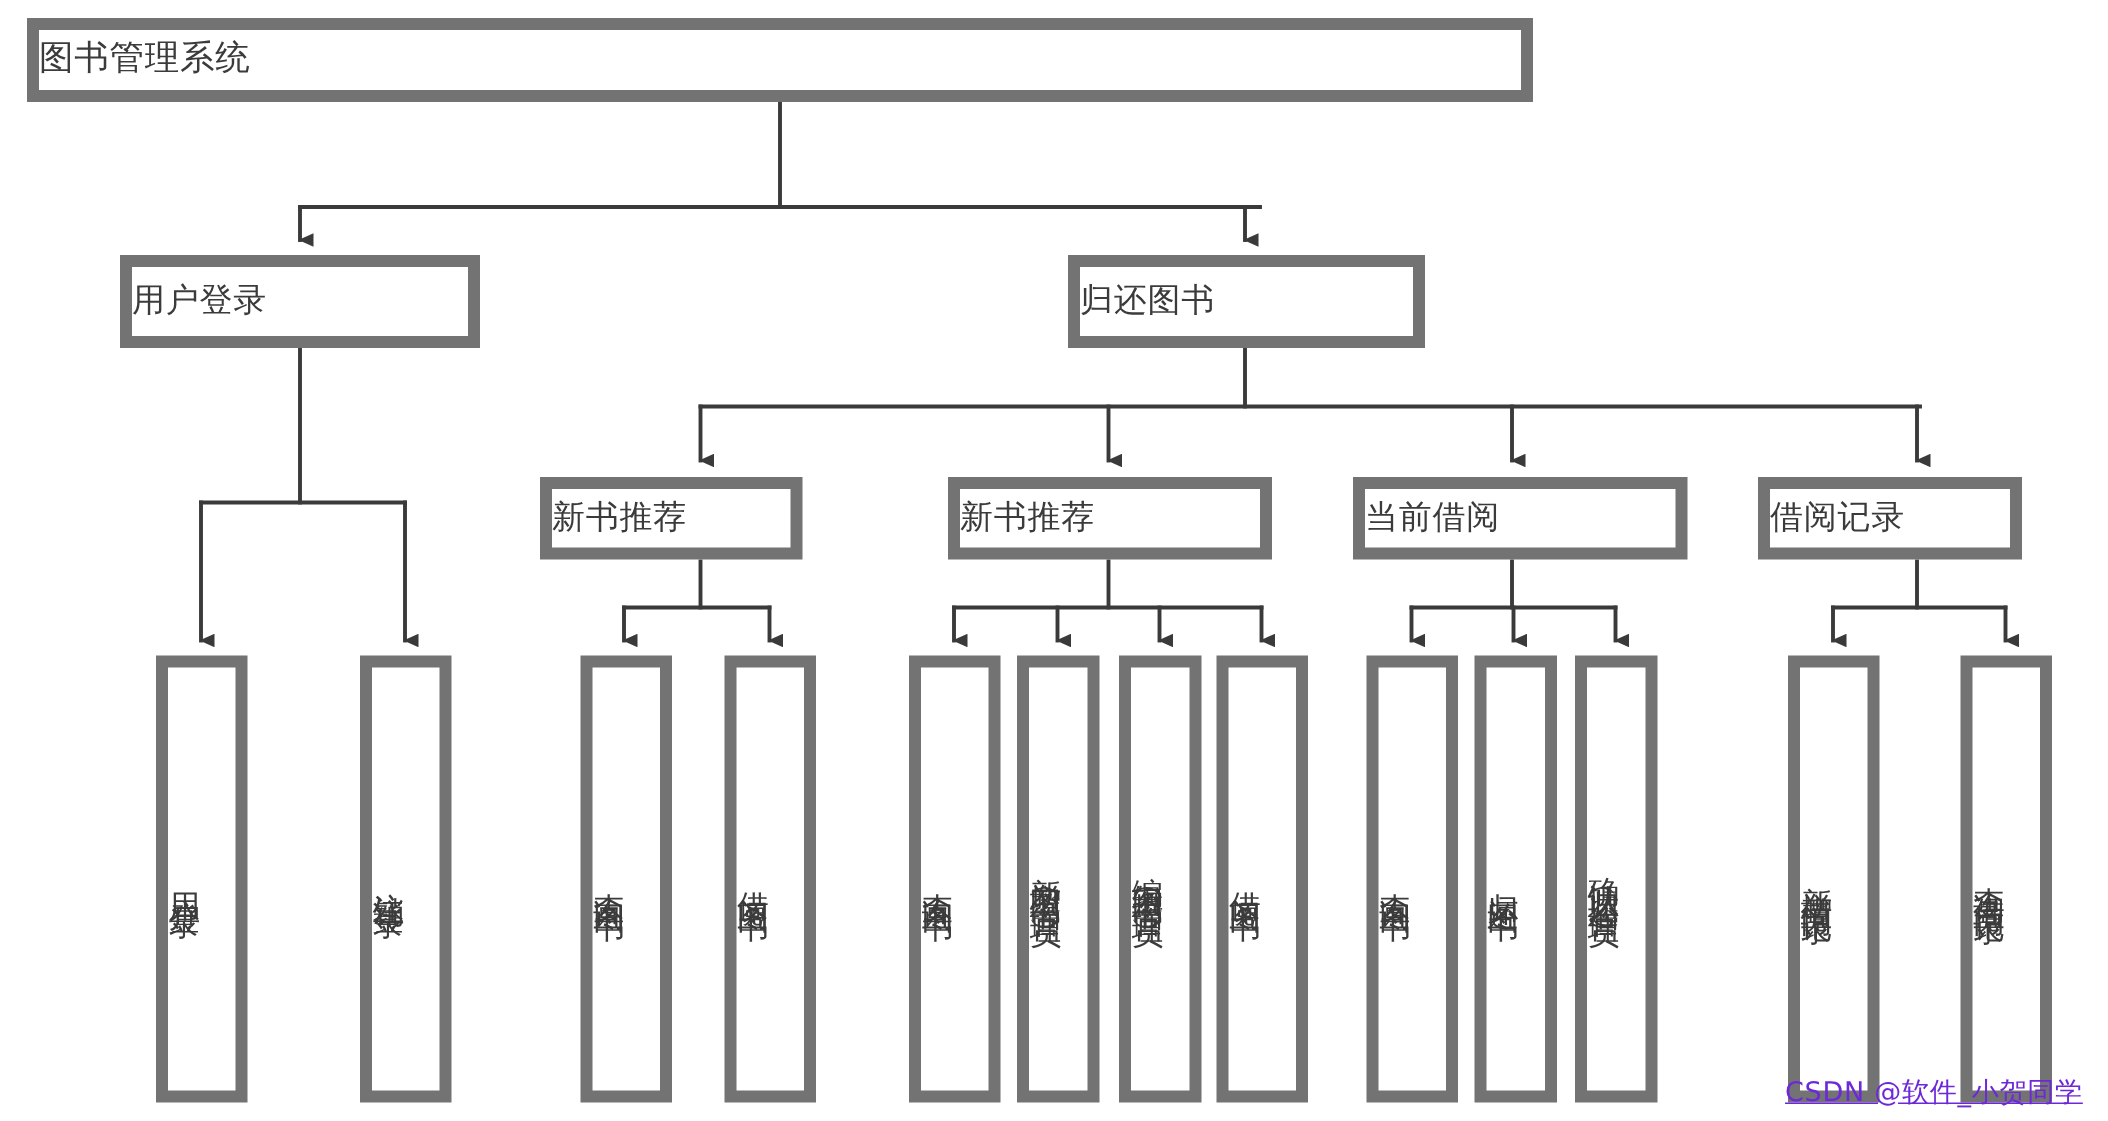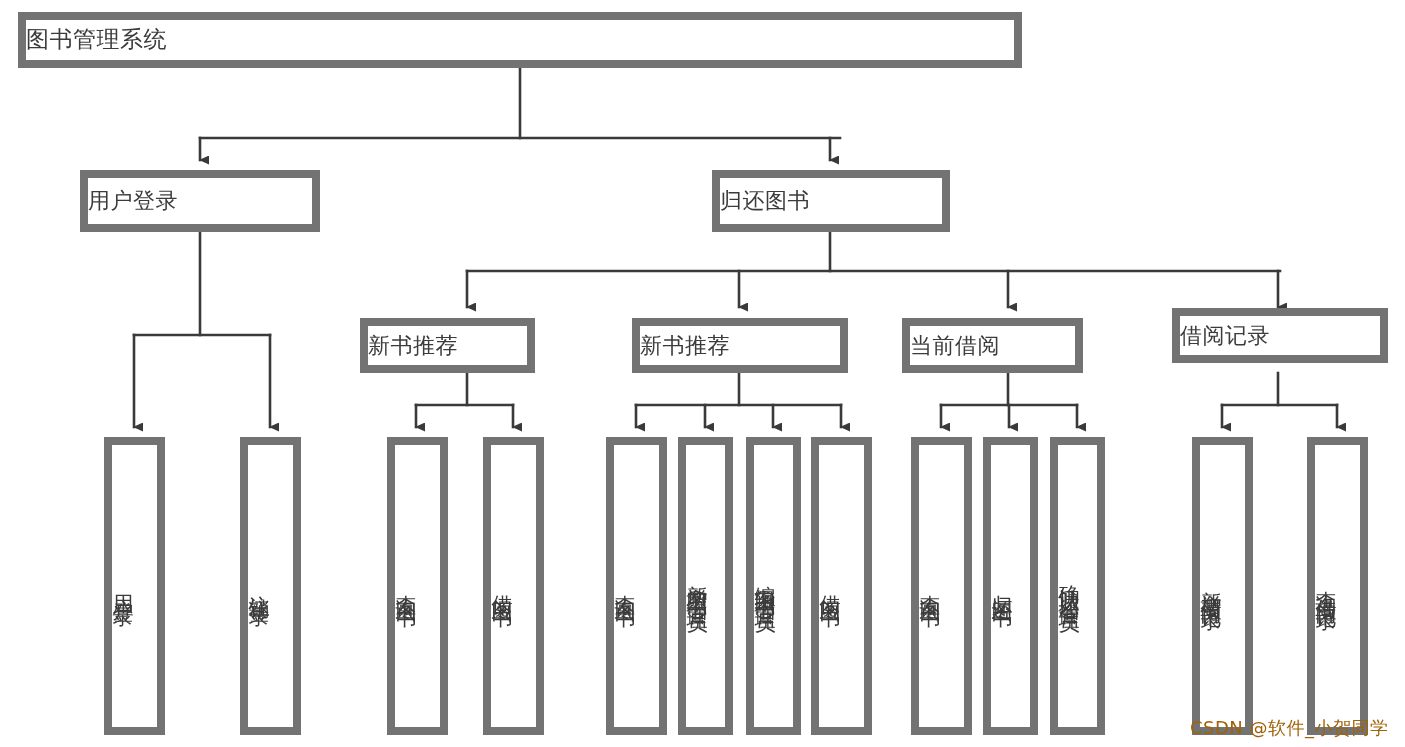--- a/index.html
+++ b/index.html
@@ -50,26 +50,27 @@
   .node.vertical .node-label {
     writing-mode: vertical-rl;
     text-orientation: upright;
     font-size: 21px;
     letter-spacing: 4px;
     line-height: 1;
   }
   .node.root .node-label { font-size: 23px; }
   .watermark {
     position: absolute;
-    color: #a16207;
+    color: #6d28d9;
     font-size: 18px;
     letter-spacing: 0.5px;
     white-space: nowrap;
     z-index: 5;
     user-select: none;
+    text-decoration: underline;
   }
 </style>
 </head>
 <body>
 
 <div id="diagram-root">
 
   <svg id="diagram-svg" viewBox="0 0 1405 747" xmlns="http://www.w3.org/2000/svg">
     <defs>
       <marker id="arrowhead" markerWidth="9" markerHeight="10" refX="4.5" refY="9" orient="auto" markerUnits="userSpaceOnUse">
@@ -130,24 +131,24 @@
   <div class="node horizontal" style="left:712px; top:170px; width:238px; height:62px;">
     <span class="node-label">归还图书</span>
   </div>
 
   <div class="node horizontal" style="left:360px; top:318px; width:175px; height:55px;">
     <span class="node-label">新书推荐</span>
   </div>
   <div class="node horizontal" style="left:632px; top:318px; width:216px; height:55px;">
     <span class="node-label">新书推荐</span>
   </div>
-  <div class="node horizontal" style="left:902px; top:318px; width:181px; height:55px;">
+  <div class="node horizontal" style="left:902px; top:318px; width:223px; height:55px;">
     <span class="node-label">当前借阅</span>
   </div>
-  <div class="node horizontal" style="left:1172px; top:308px; width:216px; height:55px;">
+  <div class="node horizontal" style="left:1172px; top:318px; width:176px; height:55px;">
     <span class="node-label">借阅记录</span>
   </div>
 
   <div class="node vertical" style="left:104px; top:437px; width:61px; height:298px;">
     <span class="node-label">用户登录</span>
   </div>
   <div class="node vertical" style="left:240px; top:437px; width:61px; height:298px;">
     <span class="node-label">注销登录</span>
   </div>
 

